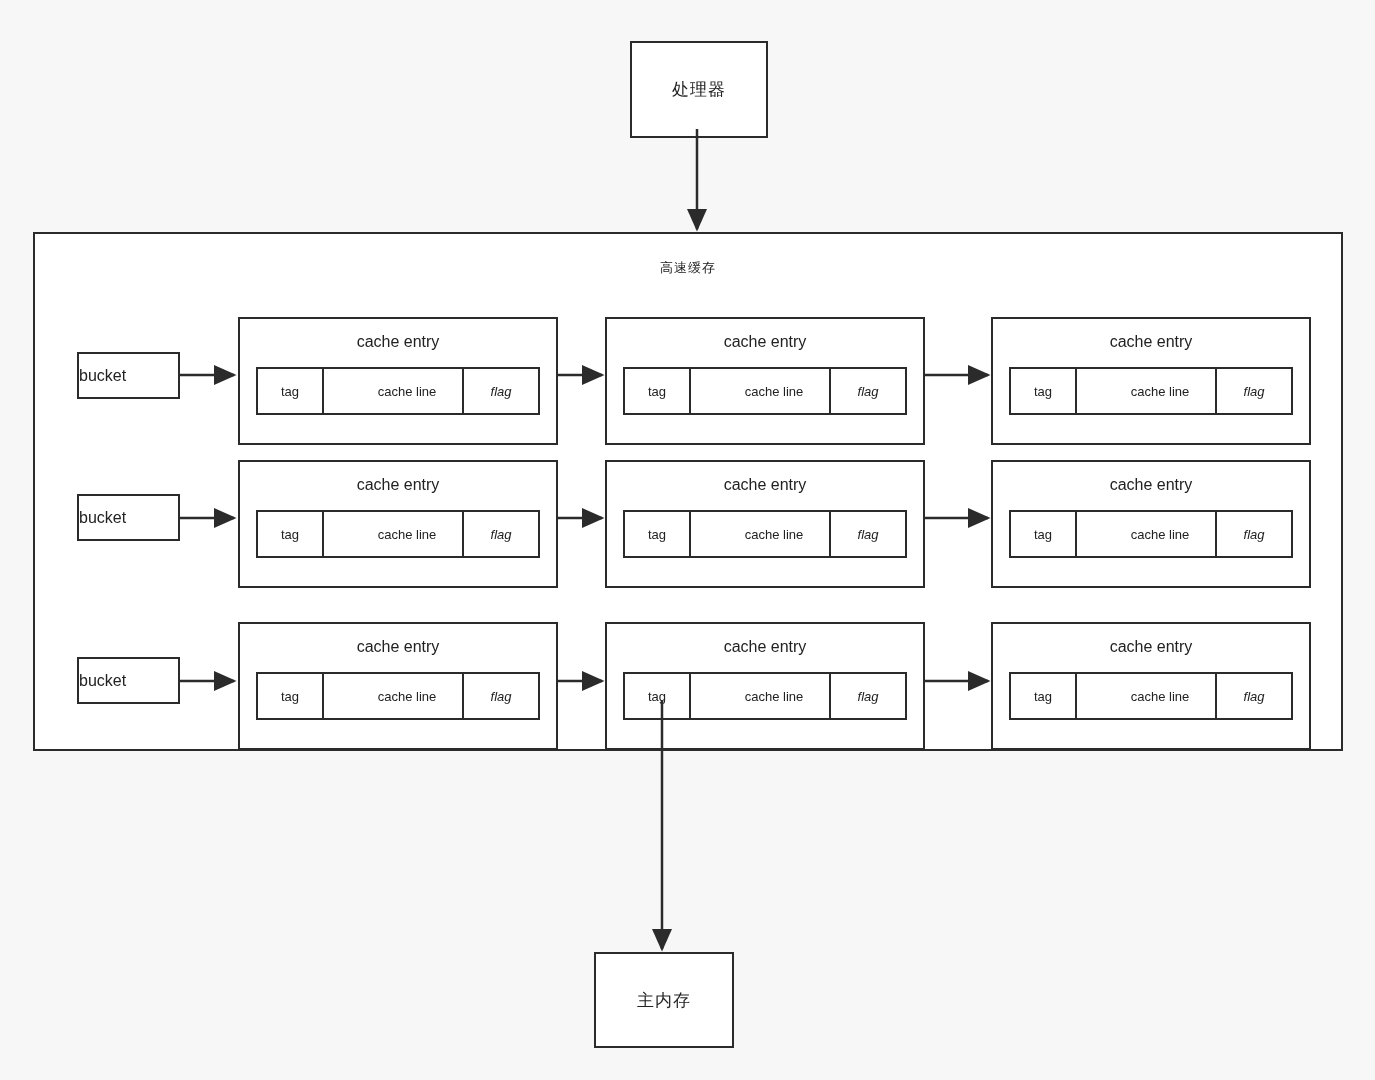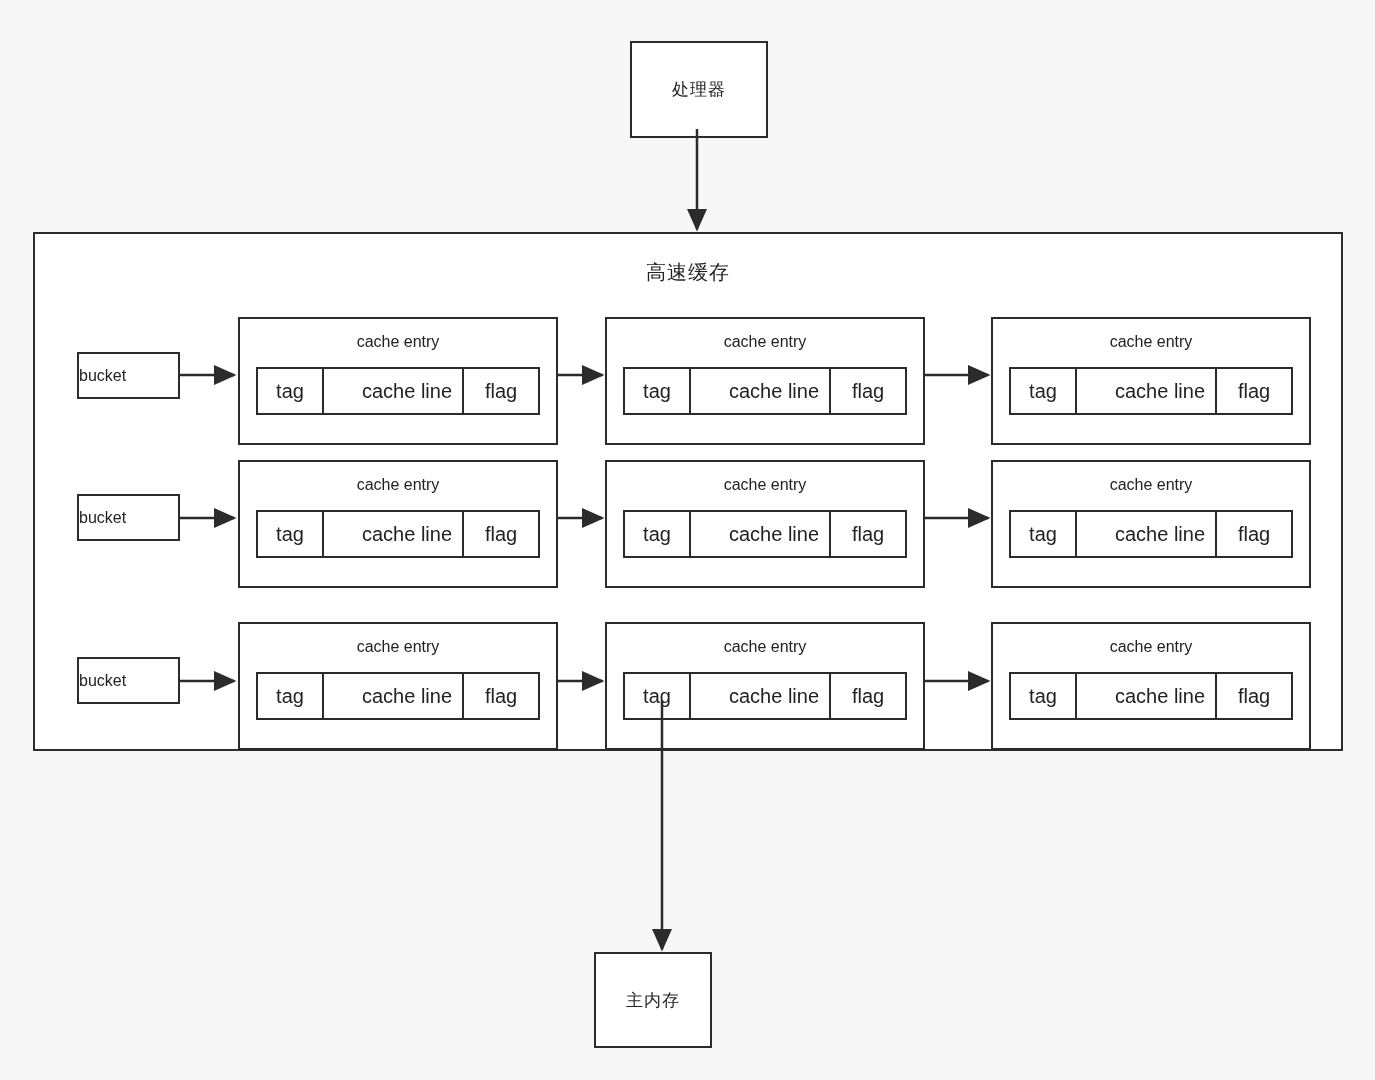--- a/index.html
+++ b/index.html
@@ -37,35 +37,35 @@
     justify-content: center;
     font-size: 17px;
     letter-spacing: 1px;
   }
   #processor-box {
     left: 630px; top: 32px;
     width: 138px; height: 97px; margin-top: 9px;
   }
   #main-memory-box {
     left: 594px; top: 952px;
-    width: 118px; height: 96px;
+    width: 140px; height: 96px;
   }
 
   
   #cache-box {
     left: 33px; top: 232px;
     width: 1310px; height: 519px;
     border-width: 2px;
   }
   #cache-title {
     position: absolute;
     left: 0; right: 0;
     top: 25px;
     text-align: center;
-    font-size: 20px;
+    font-size: 13px;
     letter-spacing: 1px;
   }
 
   
   .bucket {
     width: 103px; height: 47px;
     display: flex;
     align-items: center;
     justify-content: flex-start;
     font-size: 16px;
@@ -90,26 +90,26 @@
     height: 48px;
     display: flex;
     box-sizing: border-box;
     border: 2px solid #2b2b2b;
     background: #ffffff;
   }
   .field {
     display: flex;
     align-items: center;
     justify-content: center;
-    font-size: 20px;
+    font-size: 13px;
     box-sizing: border-box;
     border-right: 2px solid #2b2b2b;
     background: #ffffff;
   }
-  .field:last-child { border-right: none; }
+  .field:last-child { border-right: none; font-style: italic; }
   .field-tag  { flex: 0 0 66px; }
   .field-line { flex: 1 1 auto; padding-left: 28px; }
   .field-flag { flex: 0 0 74px; }
 
   
   #connectors {
     position: absolute;
     left: 0; top: 0;
     width: 1375px; height: 1080px;
     pointer-events: none;

